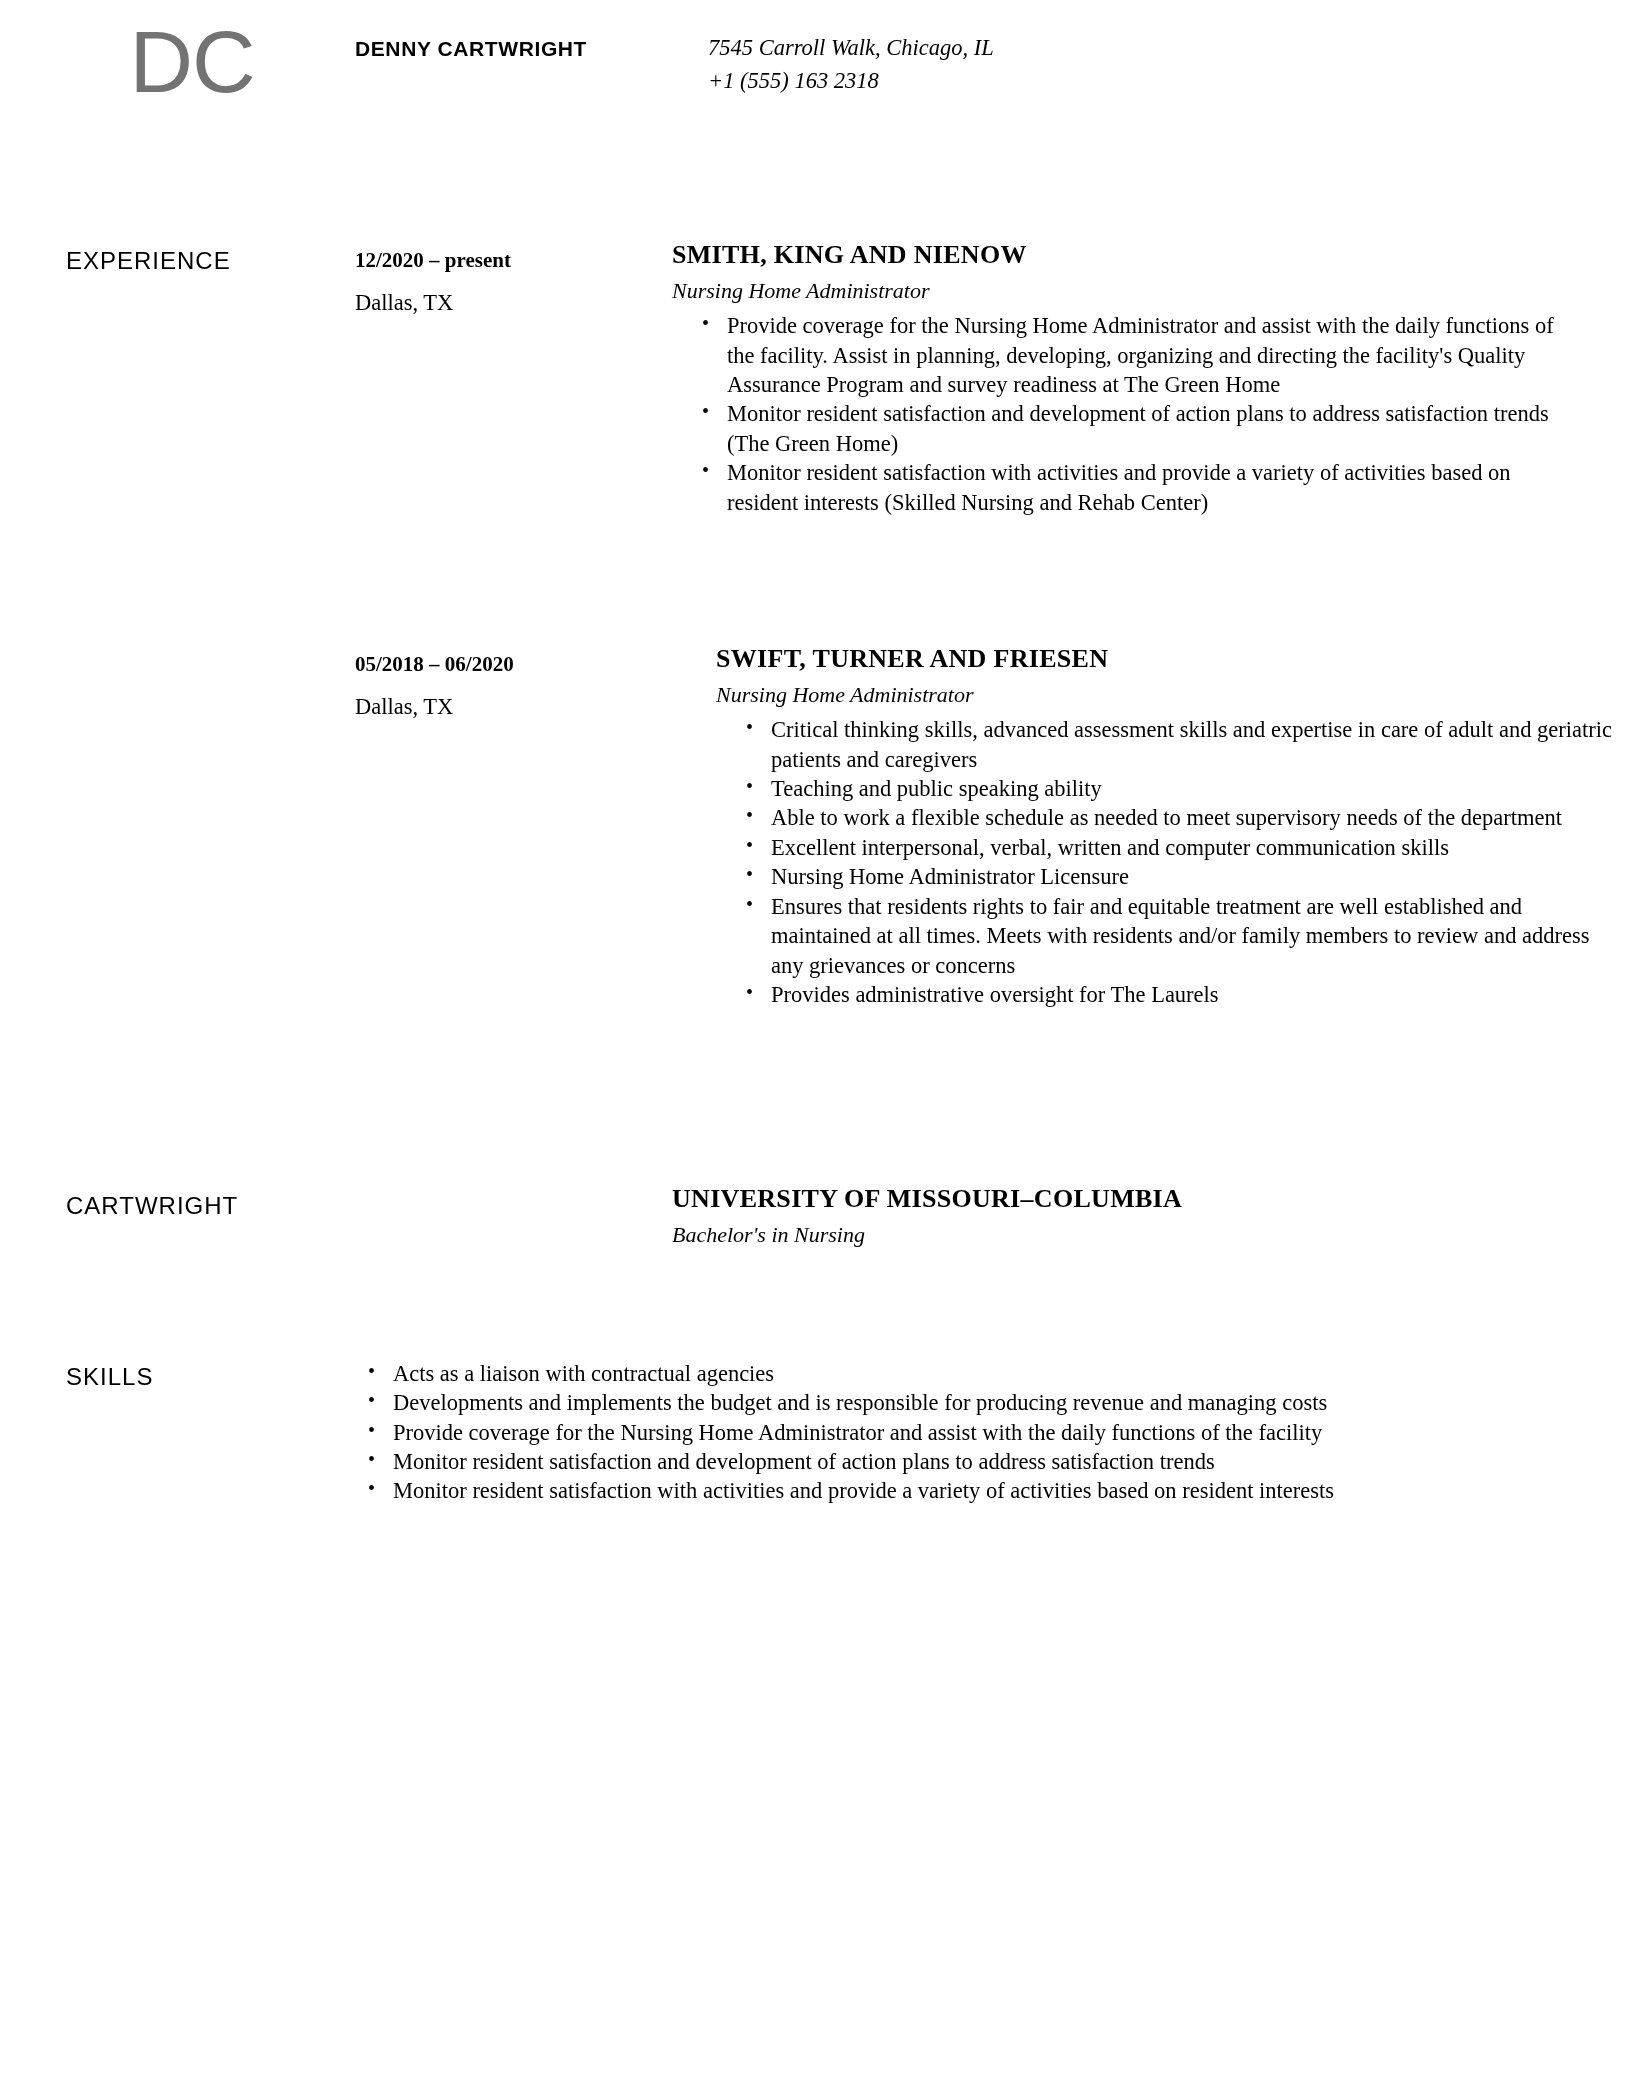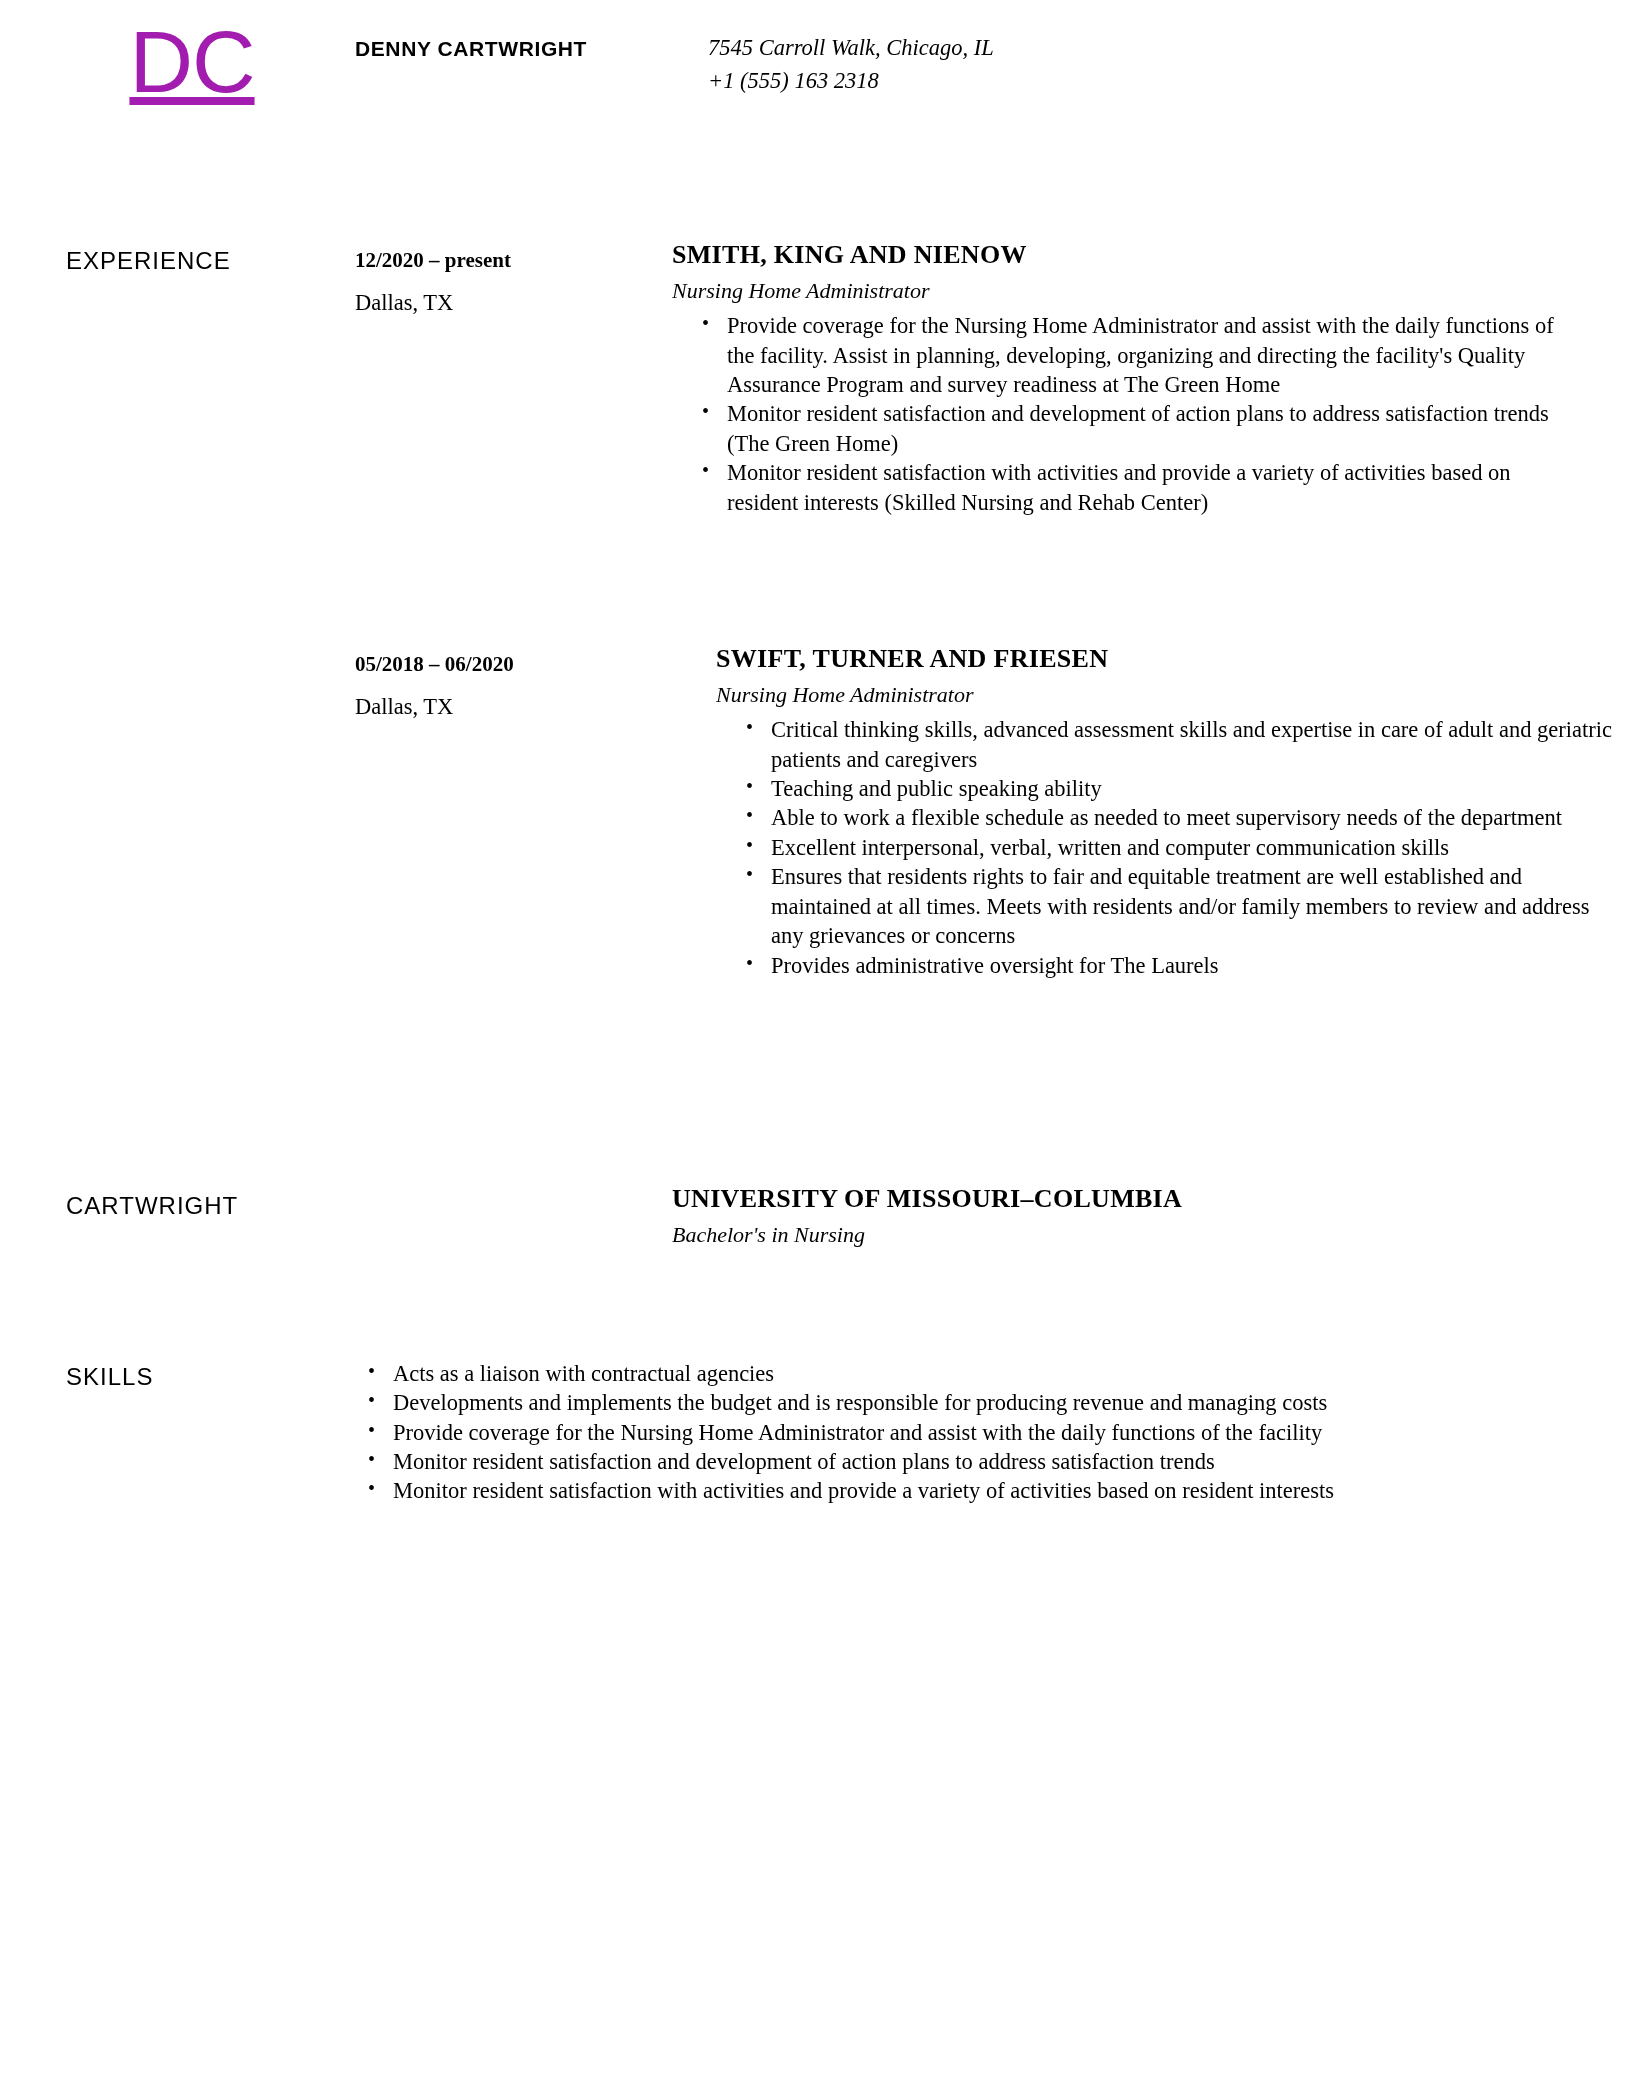--- a/index.html
+++ b/index.html
@@ -35,23 +35,22 @@
   .monogram {
     position: absolute;
     left: 52px;
     top: 18px;
     width: 280px;
     font-family: "Liberation Sans", sans-serif;
     font-weight: 400;
     font-size: 88px;
     line-height: 1.0;
     letter-spacing: -1px;
-    color: #a21caf;
+    color: #737373;
     text-align: center;
-    text-decoration: underline;
   }
   .name-block {
     position: absolute;
     left: 355px;
     top: 36px;
     width: 290px;
   }
   .full-name {
     font-family: "Liberation Sans", sans-serif;
     font-weight: 700;
@@ -219,20 +218,21 @@
     </div>
 
     <div class="content-col" style="top:396px;margin-left:44px;">
       <div class="org-name">SWIFT, TURNER AND FRIESEN</div>
       <div class="job-title">Nursing Home Administrator</div>
       <ul class="bullets">
         <li>Critical thinking skills, advanced assessment skills and expertise in care of adult and geriatric patients and caregivers</li>
         <li>Teaching and public speaking ability</li>
         <li>Able to work a flexible schedule as needed to meet supervisory needs of the department</li>
         <li>Excellent interpersonal, verbal, written and computer communication skills</li>
+        <li>Nursing Home Administrator Licensure</li>
         <li>Ensures that residents rights to fair and equitable treatment are well established and maintained at all times. Meets with residents and/or family members to review and address any grievances or concerns</li>
         <li>Provides administrative oversight for The Laurels</li>
       </ul>
     </div>
   </div>
 
   <div class="section" style="top:1193px;">
     <div class="section-label">CARTWRIGHT</div>
 
     <div class="content-col" style="top:-9px;">

